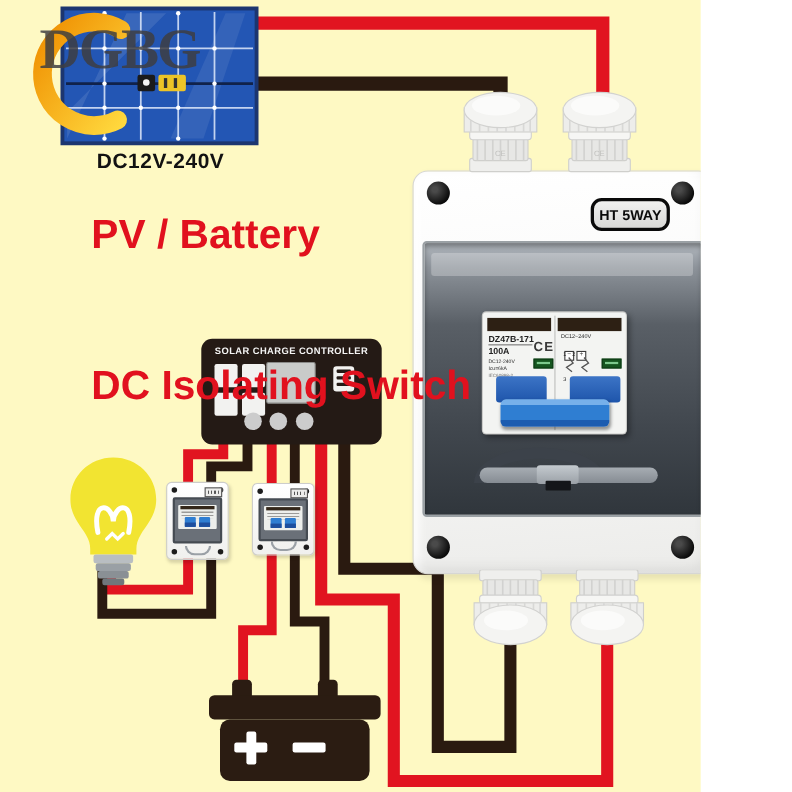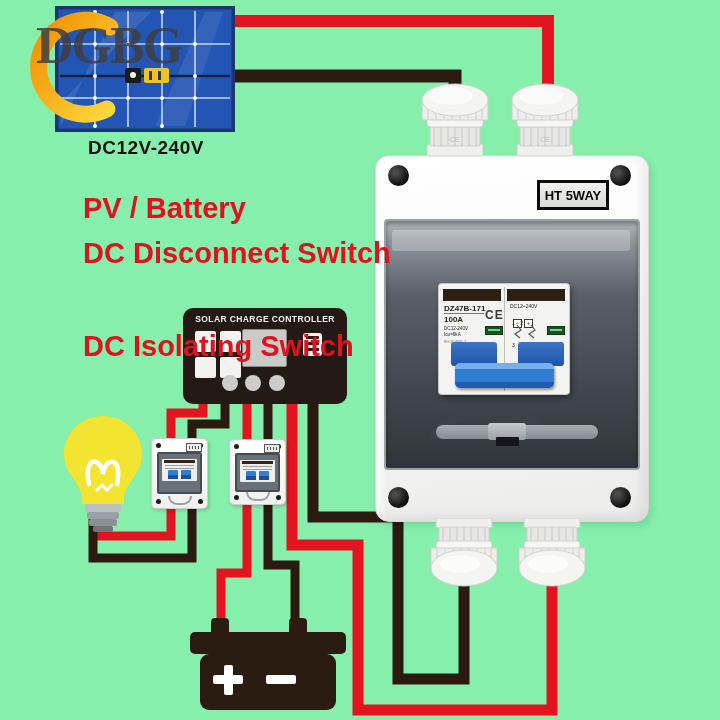--- a/index.html
+++ b/index.html
@@ -1,23 +1,23 @@
 <!DOCTYPE html>
 <html><head>
 <meta charset="utf-8">
 <style>
   html,body{margin:0;padding:0;background:#fff;}
-  #canvas{position:relative;width:720px;height:720px;background:#86efac;overflow:hidden;
+  #canvas{position:relative;width:637px;height:720px;background:#fef9c3;overflow:hidden;
           font-family:"Liberation Sans", sans-serif;}
   .abs{position:absolute;}
   .layer{position:absolute;left:0;top:0;}
 
   
   .caption{left:88px;top:137px;font-size:19px;font-weight:bold;color:#121212;letter-spacing:.5px;z-index:4;}
-  .headline{left:83px;font-size:29px;font-weight:bold;color:#e1111e;z-index:4;white-space:nowrap;}
+  .headline{left:83px;font-size:37px;font-weight:bold;color:#e1111e;z-index:4;white-space:nowrap;}
   .hl1{top:192px;} .hl2{top:237px;} .hl3{top:282px;margin-top:48px;}
 
   .logo-text{left:36px;top:16px;z-index:5;font-family:"Liberation Serif",serif;font-weight:bold;
              font-size:52px;color:#3e3e41;opacity:.84;letter-spacing:-2px;}
 
   
   .controller{left:183px;top:308px;width:164px;height:96px;background:#241a15;border-radius:10px;z-index:3;}
   .ctl-title{position:absolute;left:0;right:0;top:6px;text-align:center;color:#f4f4f4;
              font-size:8.5px;font-weight:bold;letter-spacing:.4px;}
   .key{position:absolute;width:21px;height:21px;background:#f2f2f0;border-radius:2px;}
@@ -43,21 +43,21 @@
   .sarc{position:absolute;bottom:3px;left:50%;width:20px;height:7px;margin-left:-12px;
         border:2px solid #9aa0a6;border-top:none;border-radius:0 0 10px 10px;}
 
   
   .bigbox{left:375px;top:155px;width:272px;height:365px;background:linear-gradient(175deg,#ffffff 0%,#f6f6f5 60%,#ececea 100%);
           border:1px solid #d6d6d4;border-radius:14px;z-index:3;
           box-shadow:inset -7px -5px 12px rgba(0,0,0,.07),inset 5px 5px 9px rgba(255,255,255,.9),3px 4px 7px rgba(0,0,0,.10);}
   .bscrew{position:absolute;width:21px;height:21px;border-radius:50%;
           background:radial-gradient(circle at 35% 35%, #4a4a4a 0 12%, #0c0c0c 70%);}
   .htlabel{position:absolute;left:161px;top:24px;width:66px;height:24px;background:linear-gradient(#f0f0ef,#d9d9d7);
-           border:3px solid #0a0a0a;border-radius:0;display:flex;align-items:center;justify-content:center;
+           border:3px solid #0a0a0a;border-radius:10px;display:flex;align-items:center;justify-content:center;
            font-size:13px;font-weight:bold;color:#0a0a0a;letter-spacing:0px;white-space:nowrap;transform-origin:center;}
   .window{position:absolute;left:8px;top:63px;width:252px;height:247px;border:2px solid #9aa0a4;border-radius:4px;
           background:linear-gradient(180deg,#b2b8be 0%,#8d939a 9%,#595f66 30%,#41474e 68%,#30363c 100%);
           box-shadow:inset 0 3px 5px rgba(0,0,0,.35);}
   .wshine{position:absolute;left:6px;top:9px;width:238px;height:21px;background:rgba(255,255,255,.26);border-radius:3px;}
 
   
   .breaker{position:absolute;left:53px;top:63px;width:130px;height:110px;background:#f3f4f2;border-radius:3px;
            box-shadow:0 0 0 1px #c8c8c6,2px 3px 6px rgba(0,0,0,.45);}
   .bband{position:absolute;top:5px;height:12px;background:#2d2014;}
@@ -150,21 +150,20 @@
         <stop offset="0" stop-color="#ef8e00"></stop>
           <stop offset="1" stop-color="#ffd83d"></stop>
       </linearGradient>
     </defs>
     <path d="M 104,21 A 47,47 0 1 0 101,103" fill="none" stroke="url(#lg)" stroke-width="17" stroke-linecap="round"></path>
   </svg>
   <div class="abs logo-text">DGBG</div>
 
   <div class="abs caption">DC12V-240V</div>
   <div class="abs headline hl1">PV / Battery</div>
-  <div class="abs headline hl2">DC Disconnect Switch</div>
   <div class="abs headline hl3">DC Isolating Switch</div>
 
   <div class="abs controller">
     <div class="ctl-title">SOLAR CHARGE CONTROLLER</div>
     <div class="key" style="left:12px;top:23px"></div>
     <div class="key" style="left:37px;top:23px"></div>
     <div class="key" style="left:12px;top:49px"></div>
     <div class="key" style="left:37px;top:49px"></div>
     <div class="lcd"></div>
     <div class="port">

